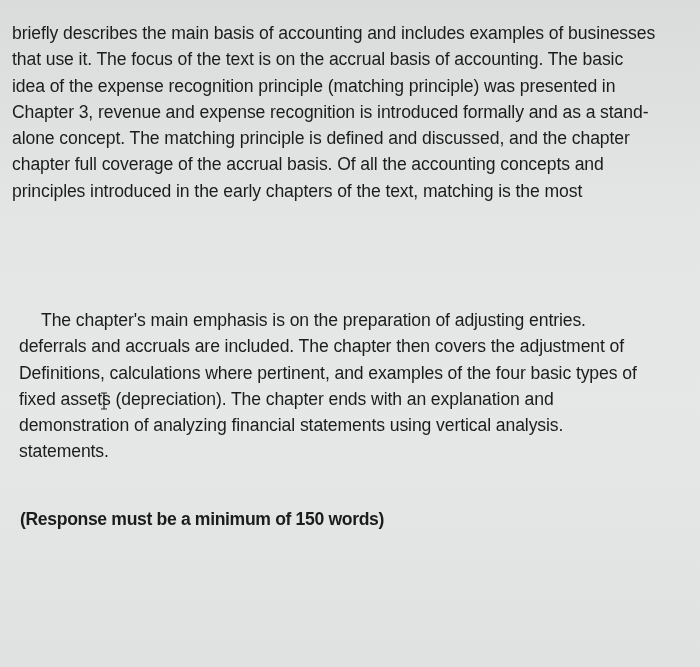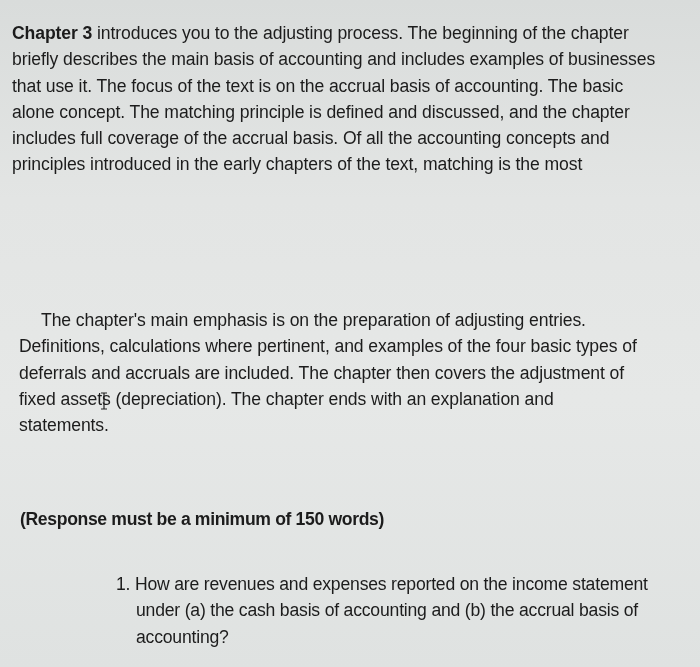--- a/index.html
+++ b/index.html
@@ -47,43 +47,40 @@
       height: 18px;
       pointer-events: none;
     }
   </style>
 </head>
 <body>
 
 <div class="page">
 
   <p class="para" id="p1">
-    <span class="line"><b>Chapter 3</b><span> introduces you to the adjusting process.  The beginning of the chapter</span></span>
     <span class="line">briefly describes the main basis of accounting and includes examples of businesses</span>
     <span class="line">that use it.  The focus of the text is on the accrual basis of accounting.  The basic</span>
+    <span class="line">idea of the expense recognition principle (matching principle) was presented in</span>
+    <span class="line">Chapter 3, revenue and expense recognition is introduced formally and as a stand-</span>
     <span class="line">alone concept.  The matching principle is defined and discussed, and the chapter</span>
-    <span class="line">includes full coverage of the accrual basis.  Of all the accounting concepts and</span>
+    <span class="line">chapter full coverage of the accrual basis.  Of all the accounting concepts and</span>
     <span class="line">principles introduced in the early chapters of the text, matching is the most</span>
   </p>
 
   <p class="para" id="p2">
     <span class="line indent">The chapter's main emphasis is on the preparation of adjusting entries.</span>
+    <span class="line">deferrals and accruals are included.  The chapter then covers the adjustment of</span>
     <span class="line">Definitions, calculations where pertinent, and examples of the four basic types of</span>
-    <span class="line">deferrals and accruals are included.  The chapter then covers the adjustment of</span>
     <span class="line">fixed assets (depreciation).  The chapter ends with an explanation and</span>
+    <span class="line">demonstration of analyzing financial statements using vertical analysis.</span>
     <span class="line">statements.</span>
   </p>
 
   <p class="para" id="p3">
     <span class="line">(Response must be a minimum of 150 words)</span>
   </p>
 
-  <div class="para" id="q1">
-    <span class="line"><span>1.</span> <span>How are revenues and expenses reported on the income statement</span></span>
-    <span class="line" style="padding-left:20px">under (a) the cash basis of accounting and (b) the accrual basis of</span>
-    <span class="line" style="padding-left:20px">accounting?</span>
-  </div>
 
   <svg class="cursor" viewBox="0 0 8 18">
     <path d="M1 1 H7 M4 1 V17 M1 17 H7" stroke="#222" stroke-width="1.2" fill="none"></path>
   </svg>
 
 </div>
 
 </body></html>

